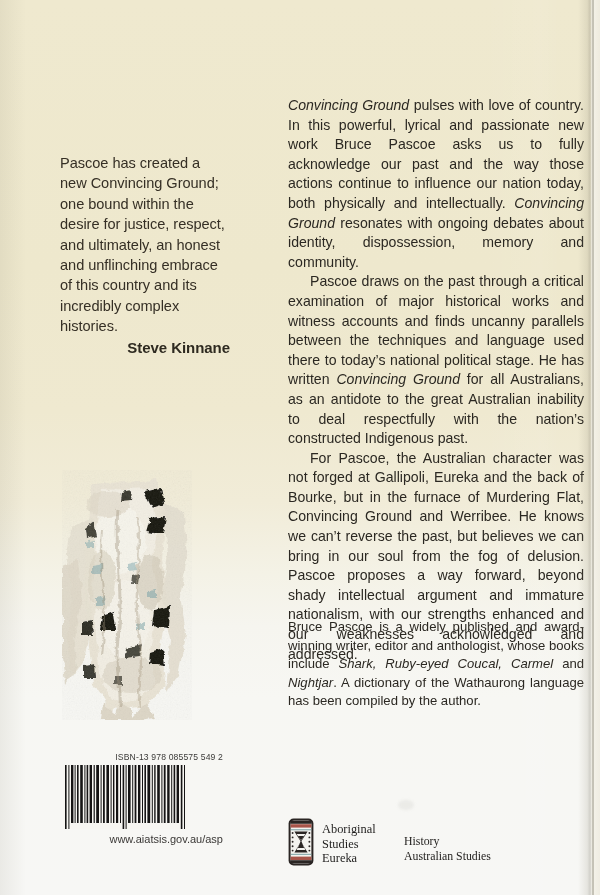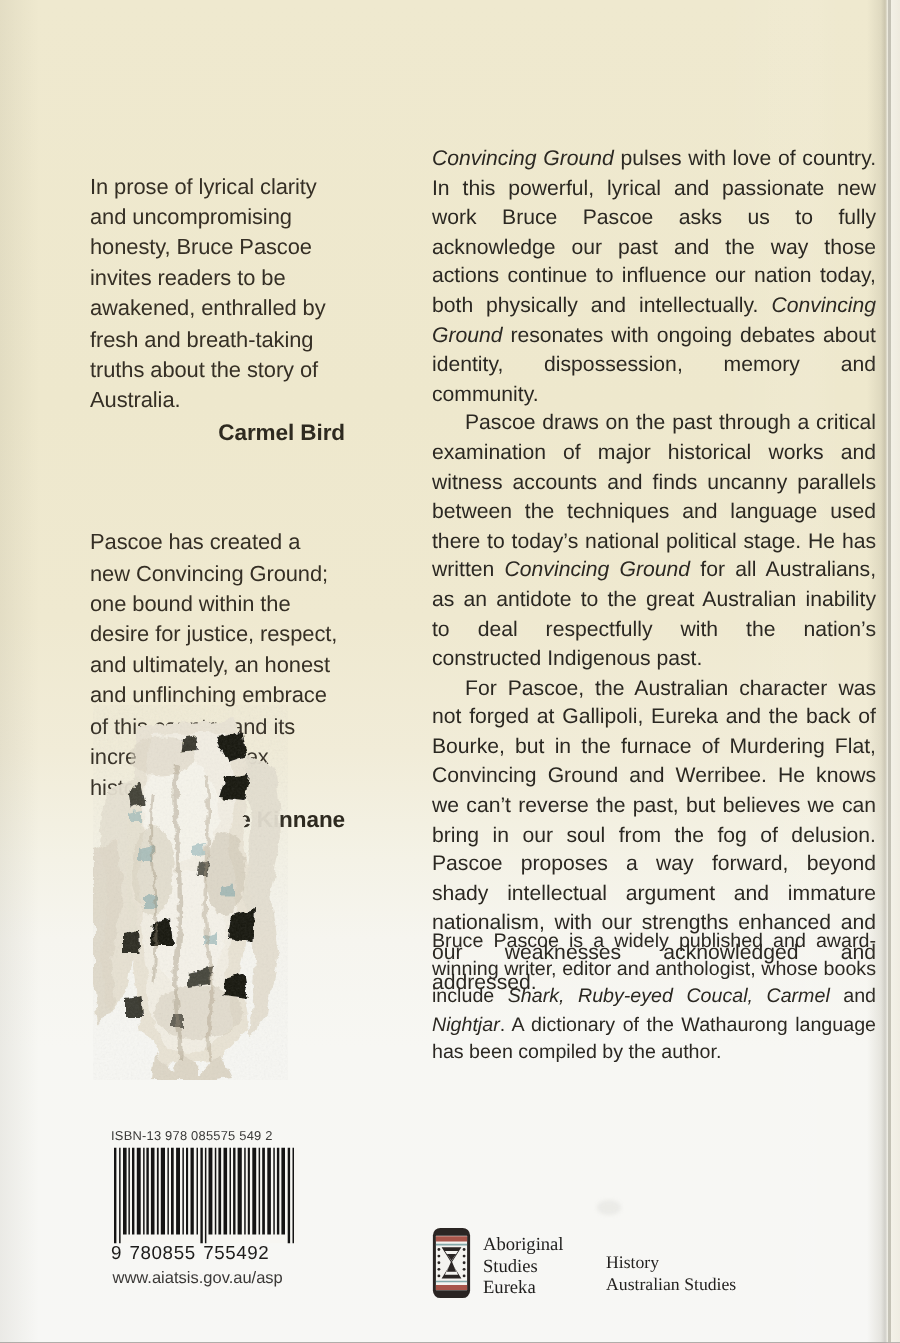--- a/index.html
+++ b/index.html
@@ -146,23 +146,24 @@
     left: 62px;
     top: 470px;
     width: 130px;
     height: 250px;
   }
   .artwork svg { display: block; }
 
   
   .barcode-block {
     position: absolute;
-    left: 74px;
+    left: 63px;
     top: 752px;
     width: 160px;
+    text-align: right;
   }
   .isbn-text {
     font-family: "Liberation Sans", sans-serif;
     font-size: 8.6px;
     letter-spacing: 0.15px;
     color: #3b3a38;
     margin-bottom: 3px;
     white-space: nowrap;
   }
   .barcode-bars {
@@ -238,24 +239,20 @@
 </head>
 <body>
 
 <div class="page">
 
   <div class="paper-bg"></div>
   <div class="paper-sheen"></div>
 
   <div class="col-left">
 
-    <blockquote class="quote quote-1">
-      <p>In prose of lyrical clarity and uncompromising honesty, Bruce Pascoe invites readers to be awakened, enthralled by fresh and breath-taking truths about the story of Australia.</p>
-      <span class="quote-attrib">Carmel Bird</span>
-    </blockquote>
 
     <blockquote class="quote quote-2">
       <p>Pascoe has created a new Convincing Ground; one bound within the desire for justice, respect, and ultimately, an honest and unflinching embrace of this country and its incredibly complex histories.</p>
       <span class="quote-attrib">Steve Kinnane</span>
     </blockquote>
 
   </div>
 
   <div class="col-right">
     <div class="blurb">
@@ -390,21 +387,20 @@
         <rect x="100.8" y="0" width="1.8" height="58"></rect>
         <rect x="104.2" y="0" width="2.4" height="58"></rect>
         <rect x="108.2" y="0" width="1" height="58"></rect>
         <rect x="110.6" y="0" width="1.6" height="58"></rect>
         <rect x="113.6" y="0" width="2.4" height="58"></rect>
         <rect x="117.8" y="0" width="1.6" height="64"></rect>
         <rect x="121" y="0" width="1" height="64"></rect>
       </g>
     </svg>
 
-    <div class="barcode-digits"><span class="lead">9</span><span>780855</span><span class="grp2">755492</span></div>
 
     <div class="asp-url">www.aiatsis.gov.au/asp</div>
   </div>
 
   <div class="smudge"></div>
 
   <div class="publisher">
     <div class="logo-mark">
       <svg width="26" height="48" viewBox="0 0 26 48" xmlns="http://www.w3.org/2000/svg" aria-hidden="true">
         <rect x="0.6" y="0.6" width="24.8" height="46.8" rx="5" fill="#2a2523"></rect>

